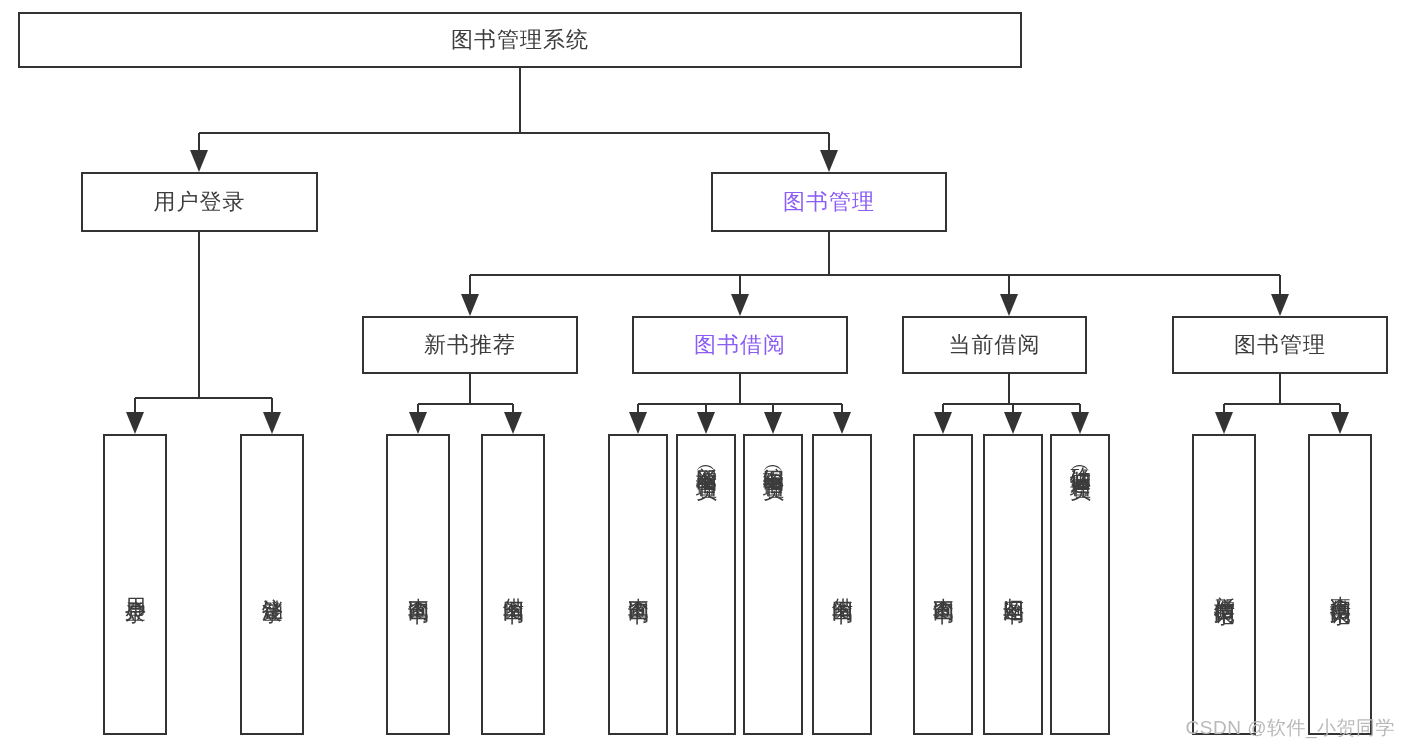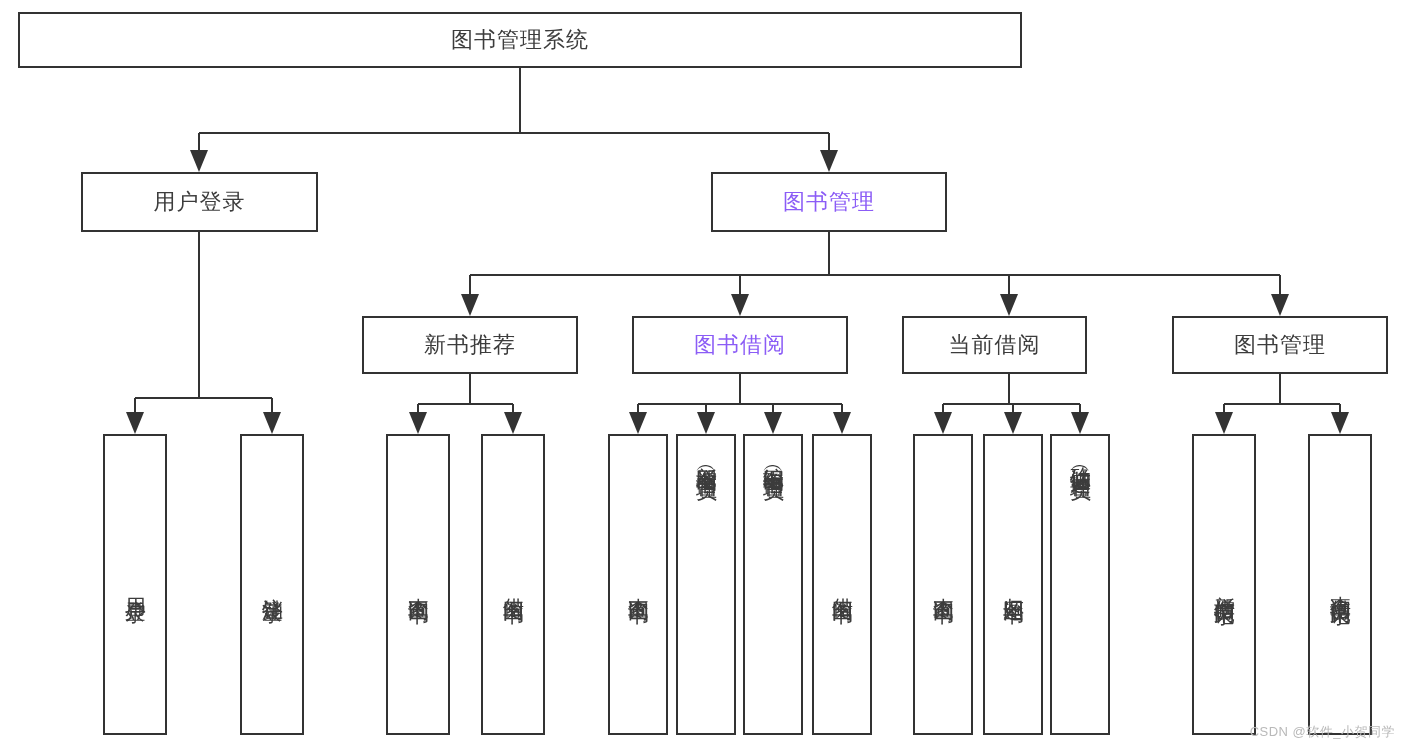--- a/index.html
+++ b/index.html
@@ -56,21 +56,21 @@
     color: #3c3c3c;
   }
   .node-v.align-mid {
     align-items: center;
     padding-top: 0;
   }
   #watermark {
     position: absolute;
     right: 10px;
     bottom: 6px;
-    font-size: 13px;
+    font-size: 19px;
     color: #b9b9b9;
     white-space: nowrap;
     letter-spacing: 0.5px;
   }
 </style>
 </head>
 <body>
 
 <div id="canvas">
   <svg id="edges" viewBox="0 0 1405 747">

